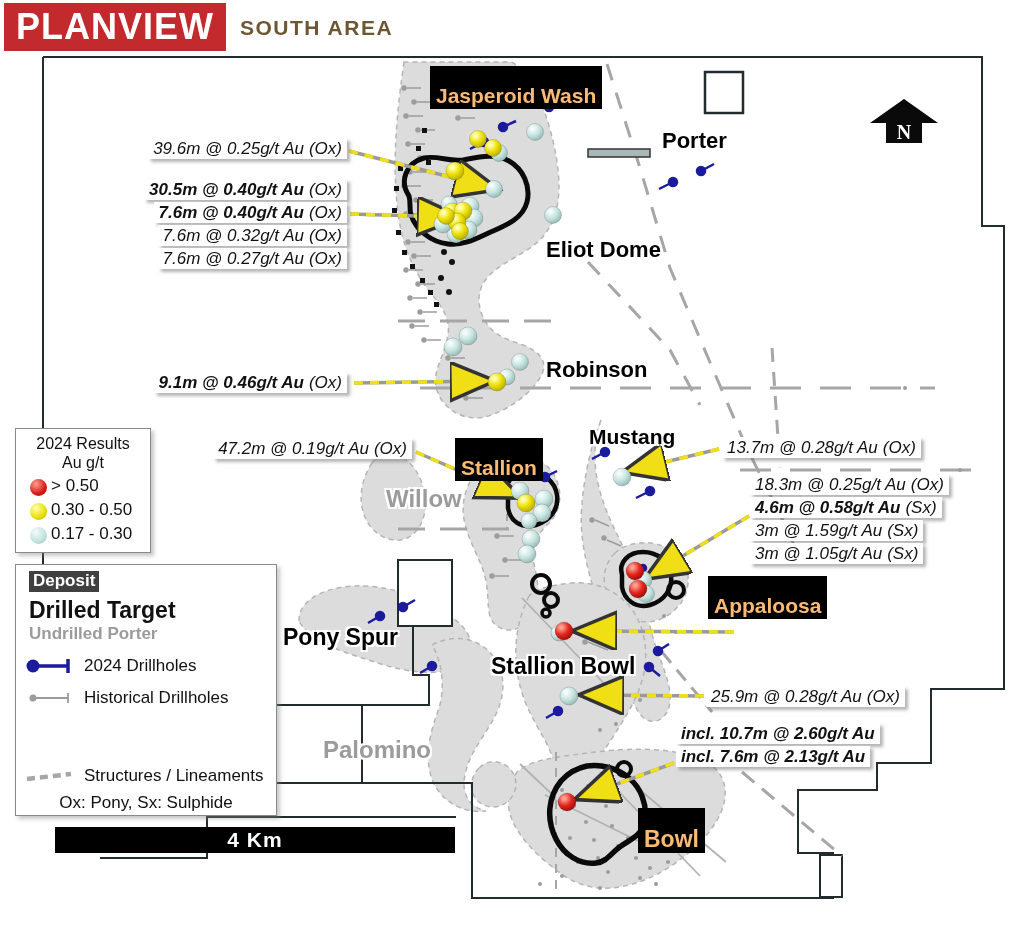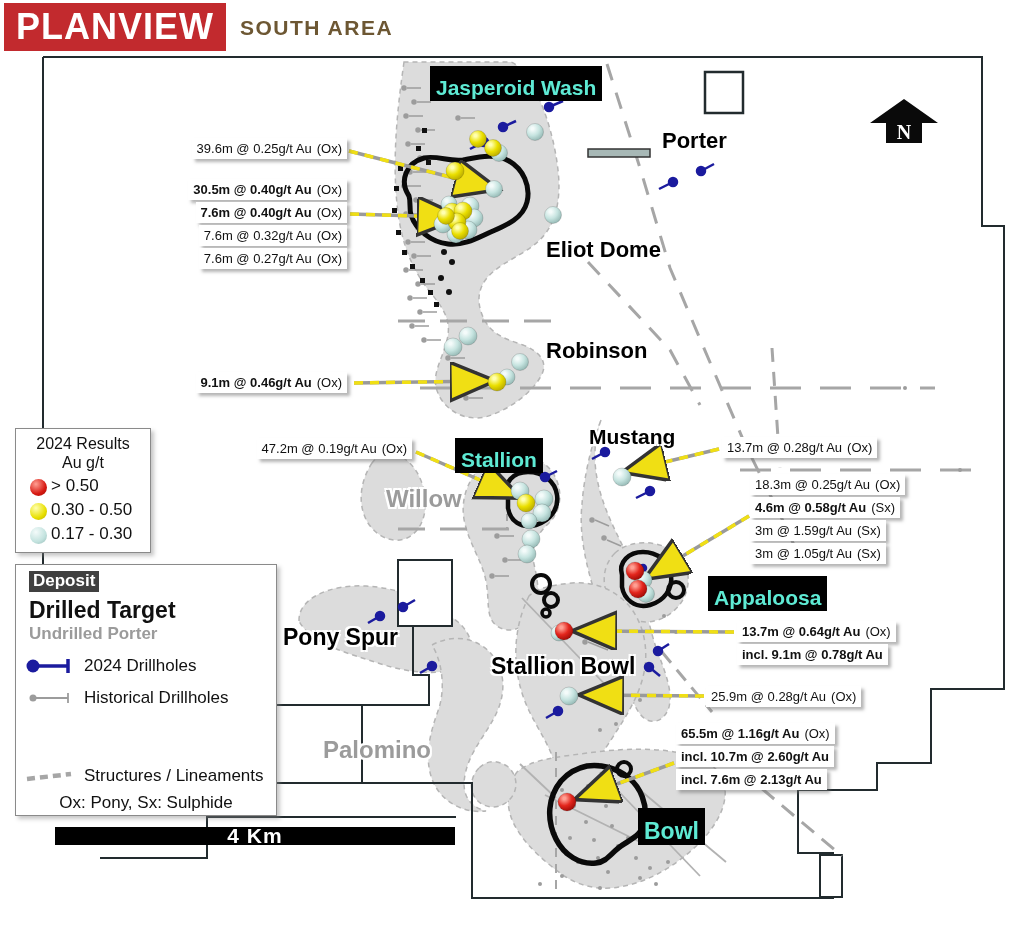--- a/index.html
+++ b/index.html
@@ -9,32 +9,32 @@
 
   
   .logo{position:absolute;left:4px;top:3px;width:222px;height:48px;background:#c22a2e;
         display:flex;align-items:center;justify-content:center;}
   .logo span{color:#fff;font-weight:bold;font-size:36px;letter-spacing:1px;}
   .subtitle{position:absolute;left:240px;top:16px;color:#6d5733;font-weight:bold;
             font-size:21px;letter-spacing:1.5px;}
 
   
   .tlabel{position:absolute;font-weight:bold;white-space:nowrap;line-height:1.05;}
-  .tlabel.chip{background:#000;color:#5eead4;font-size:21px;padding:11px 6px 2px 6px;}
+  .tlabel.chip{background:#000;color:#fdba74;font-size:21px;padding:19px 6px 2px 6px;}
   .tlabel.plain{color:#000;font-size:22px;
      text-shadow:-2px -2px 0 #fff,2px -2px 0 #fff,-2px 2px 0 #fff,2px 2px 0 #fff,0 0 3px #fff;}
   .tlabel.undrilled{color:#9b9b9b;font-size:24px;
      text-shadow:-2px -2px 0 #fff,2px -2px 0 #fff,-2px 2px 0 #fff,2px 2px 0 #fff;}
 
   
   .ann{position:absolute;display:flex;flex-direction:column;gap:2px;}
   .ann.r{align-items:flex-end;}
   .ann.l{align-items:flex-start;}
   .ann-line{background:#fff;box-shadow:3px 3px 3px rgba(110,110,110,.5);
-            padding:0 5px;font-size:13px;line-height:21px;
+            padding:0 5px;font-style:italic;font-size:17px;line-height:21px;
             white-space:nowrap;color:#111;}
   .ann-line .m.bold{font-weight:bold;}
   .ann-line .sfx:not(:empty){margin-left:5px;}
 
   
   .lgbox{position:absolute;background:#fff;border:1px solid #8a8a8a;
          box-shadow:3px 3px 4px rgba(130,130,130,.45);}
   .lg-results{left:15px;top:428px;width:134px;height:118px;padding-top:5px;}
   .lg-results .t{font-size:16px;text-align:center;line-height:19px;color:#111;}
   .lg-results .row{display:flex;align-items:flex-end;gap:4px;margin:4px 0 0 14px;}
@@ -46,21 +46,21 @@
 
   .lg-map{left:15px;top:564px;width:260px;height:250px;}
   .lg-map .chip{position:absolute;left:13px;top:6px;background:#404040;color:#fff;
                 font-weight:bold;font-size:17px;padding:0 4px 1px 4px;}
   .lg-map .drilled{position:absolute;left:13px;top:32px;font-weight:bold;font-size:23px;color:#111;}
   .lg-map .undrl{position:absolute;left:13px;top:59px;font-weight:bold;font-size:17px;color:#9b9b9b;}
   .lg-map .row{position:absolute;display:flex;align-items:center;gap:8px;font-size:17px;color:#111;}
   .lg-map .foot{position:absolute;left:0;right:0;top:228px;text-align:center;font-size:17px;color:#111;}
 
   
-  .scalebar{position:absolute;left:55px;top:827px;width:400px;height:18px;background:#000;
+  .scalebar{position:absolute;left:55px;top:827px;width:400px;height:26px;background:#000;
             display:flex;align-items:center;justify-content:center;}
   .scalebar span{color:#fff;font-weight:bold;font-size:21px;letter-spacing:1px;}
 
   .north{position:absolute;left:866px;top:98px;}
 </style>
 </head>
 <body>
 
 <div class="stage">
 
@@ -375,21 +375,21 @@
 <div class="subtitle">SOUTH AREA</div>
 
 <svg class="north" width="76" height="46">
   <path d="M38,1 L72,25 L56,25 L56,45 L20,45 L20,25 L4,25 Z" fill="#0a0a0a"></path>
   <text x="38" y="41" text-anchor="middle" fill="#fff" font-size="20" font-weight="bold" font-family="Liberation Serif, serif">N</text>
 </svg>
 
 <div class="tlabel chip" style="left:430px;top:66px">Jasperoid Wash</div>
 <div class="tlabel plain" style="left:662px;top:129px">Porter</div>
 <div class="tlabel plain" style="left:546px;top:238px">Eliot Dome</div>
-<div class="tlabel plain" style="left:546px;top:339px">Robinson</div>
+<div class="tlabel plain" style="left:546px;top:358px">Robinson</div>
 <div class="tlabel plain" style="left:589px;top:426px;font-size:21px">Mustang</div>
 <div class="tlabel chip" style="left:455px;top:438px">Stallion</div>
 <div class="tlabel undrilled" style="left:386px;top:486px">Willow</div>
 <div class="tlabel chip" style="left:708px;top:576px">Appaloosa</div>
 <div class="tlabel plain" style="left:283px;top:625px;font-size:23px">Pony Spur</div>
 <div class="tlabel plain" style="left:491px;top:654px;font-size:23px">Stallion Bowl</div>
 <div class="tlabel undrilled" style="left:323px;top:737px">Palomino</div>
 <div class="tlabel chip" style="left:638px;top:808px;font-size:23px">Bowl</div>
 
 <div class="ann r" style="top:138px;right:677px">
@@ -409,29 +409,24 @@
 </div>
 <div class="ann l" style="top:437px;left:722px">
   <div class="ann-line"><span class="m">13.7m @ 0.28g/t Au</span><span class="sfx">(Ox)</span></div>
 </div>
 <div class="ann l" style="top:474px;left:750px">
   <div class="ann-line"><span class="m">18.3m @ 0.25g/t Au</span><span class="sfx">(Ox)</span></div>
   <div class="ann-line"><span class="m bold">4.6m @ 0.58g/t Au</span><span class="sfx">(Sx)</span></div>
   <div class="ann-line"><span class="m">3m @ 1.59g/t Au</span><span class="sfx">(Sx)</span></div>
   <div class="ann-line"><span class="m">3m @ 1.05g/t Au</span><span class="sfx">(Sx)</span></div>
 </div>
-<div class="ann l" style="top:621px;left:737px">
-  <div class="ann-line"><span class="m bold">13.7m @ 0.64g/t Au</span><span class="sfx">(Ox)</span></div>
-  <div class="ann-line"><span class="m bold">incl. 9.1m @ 0.78g/t Au</span><span class="sfx"></span></div>
-</div>
 <div class="ann l" style="top:686px;left:706px">
   <div class="ann-line"><span class="m">25.9m @ 0.28g/t Au</span><span class="sfx">(Ox)</span></div>
 </div>
 <div class="ann l" style="top:723px;left:676px">
-  <div class="ann-line"><span class="m bold">65.5m @ 1.16g/t Au</span><span class="sfx">(Ox)</span></div>
   <div class="ann-line"><span class="m bold">incl. 10.7m @ 2.60g/t Au</span><span class="sfx"></span></div>
   <div class="ann-line"><span class="m bold">incl. 7.6m @ 2.13g/t Au</span><span class="sfx"></span></div>
 </div>
 
 <div class="lgbox lg-results">
   <div class="t">2024 Results</div>
   <div class="t">Au g/t</div>
   <div class="row">
     <span class="sw red"></span>
     <span class="lab">&gt; 0.50</span>

